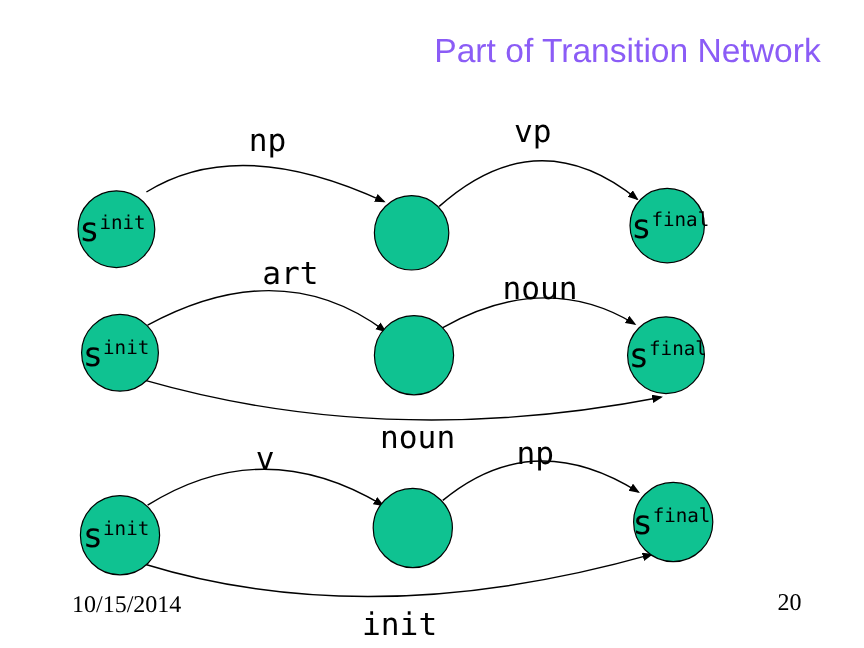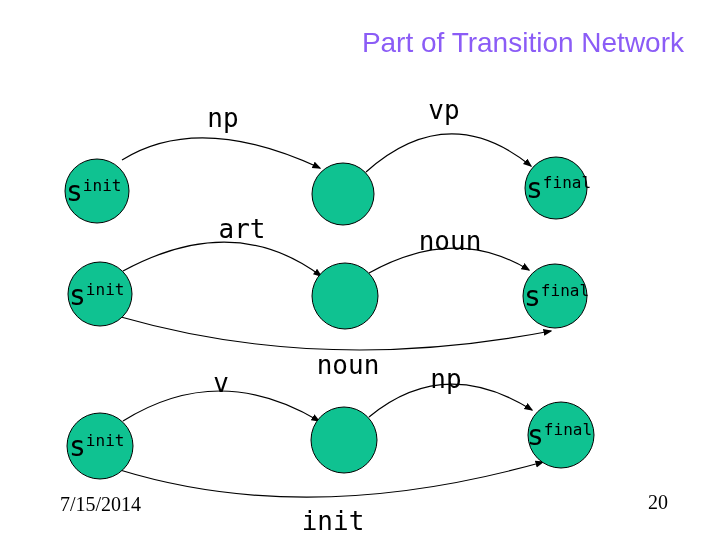--- a/index.html
+++ b/index.html
@@ -103,16 +103,16 @@
 
   <div class="state-label" style="left:69px;top:433px">
     <span class="state-main">s</span>
       <span class="state-sub">init</span>
   </div>
   <div class="state-label" style="left:527px;top:422px">
     <span class="state-main">s</span>
       <span class="state-sub">final</span>
   </div>
 
-  <div class="footer-date">7/15/2014</div>
+  <div class="footer-date">10/15/2014</div>
   <div class="page-number">20</div>
 
 </div>
 
 </body></html>

